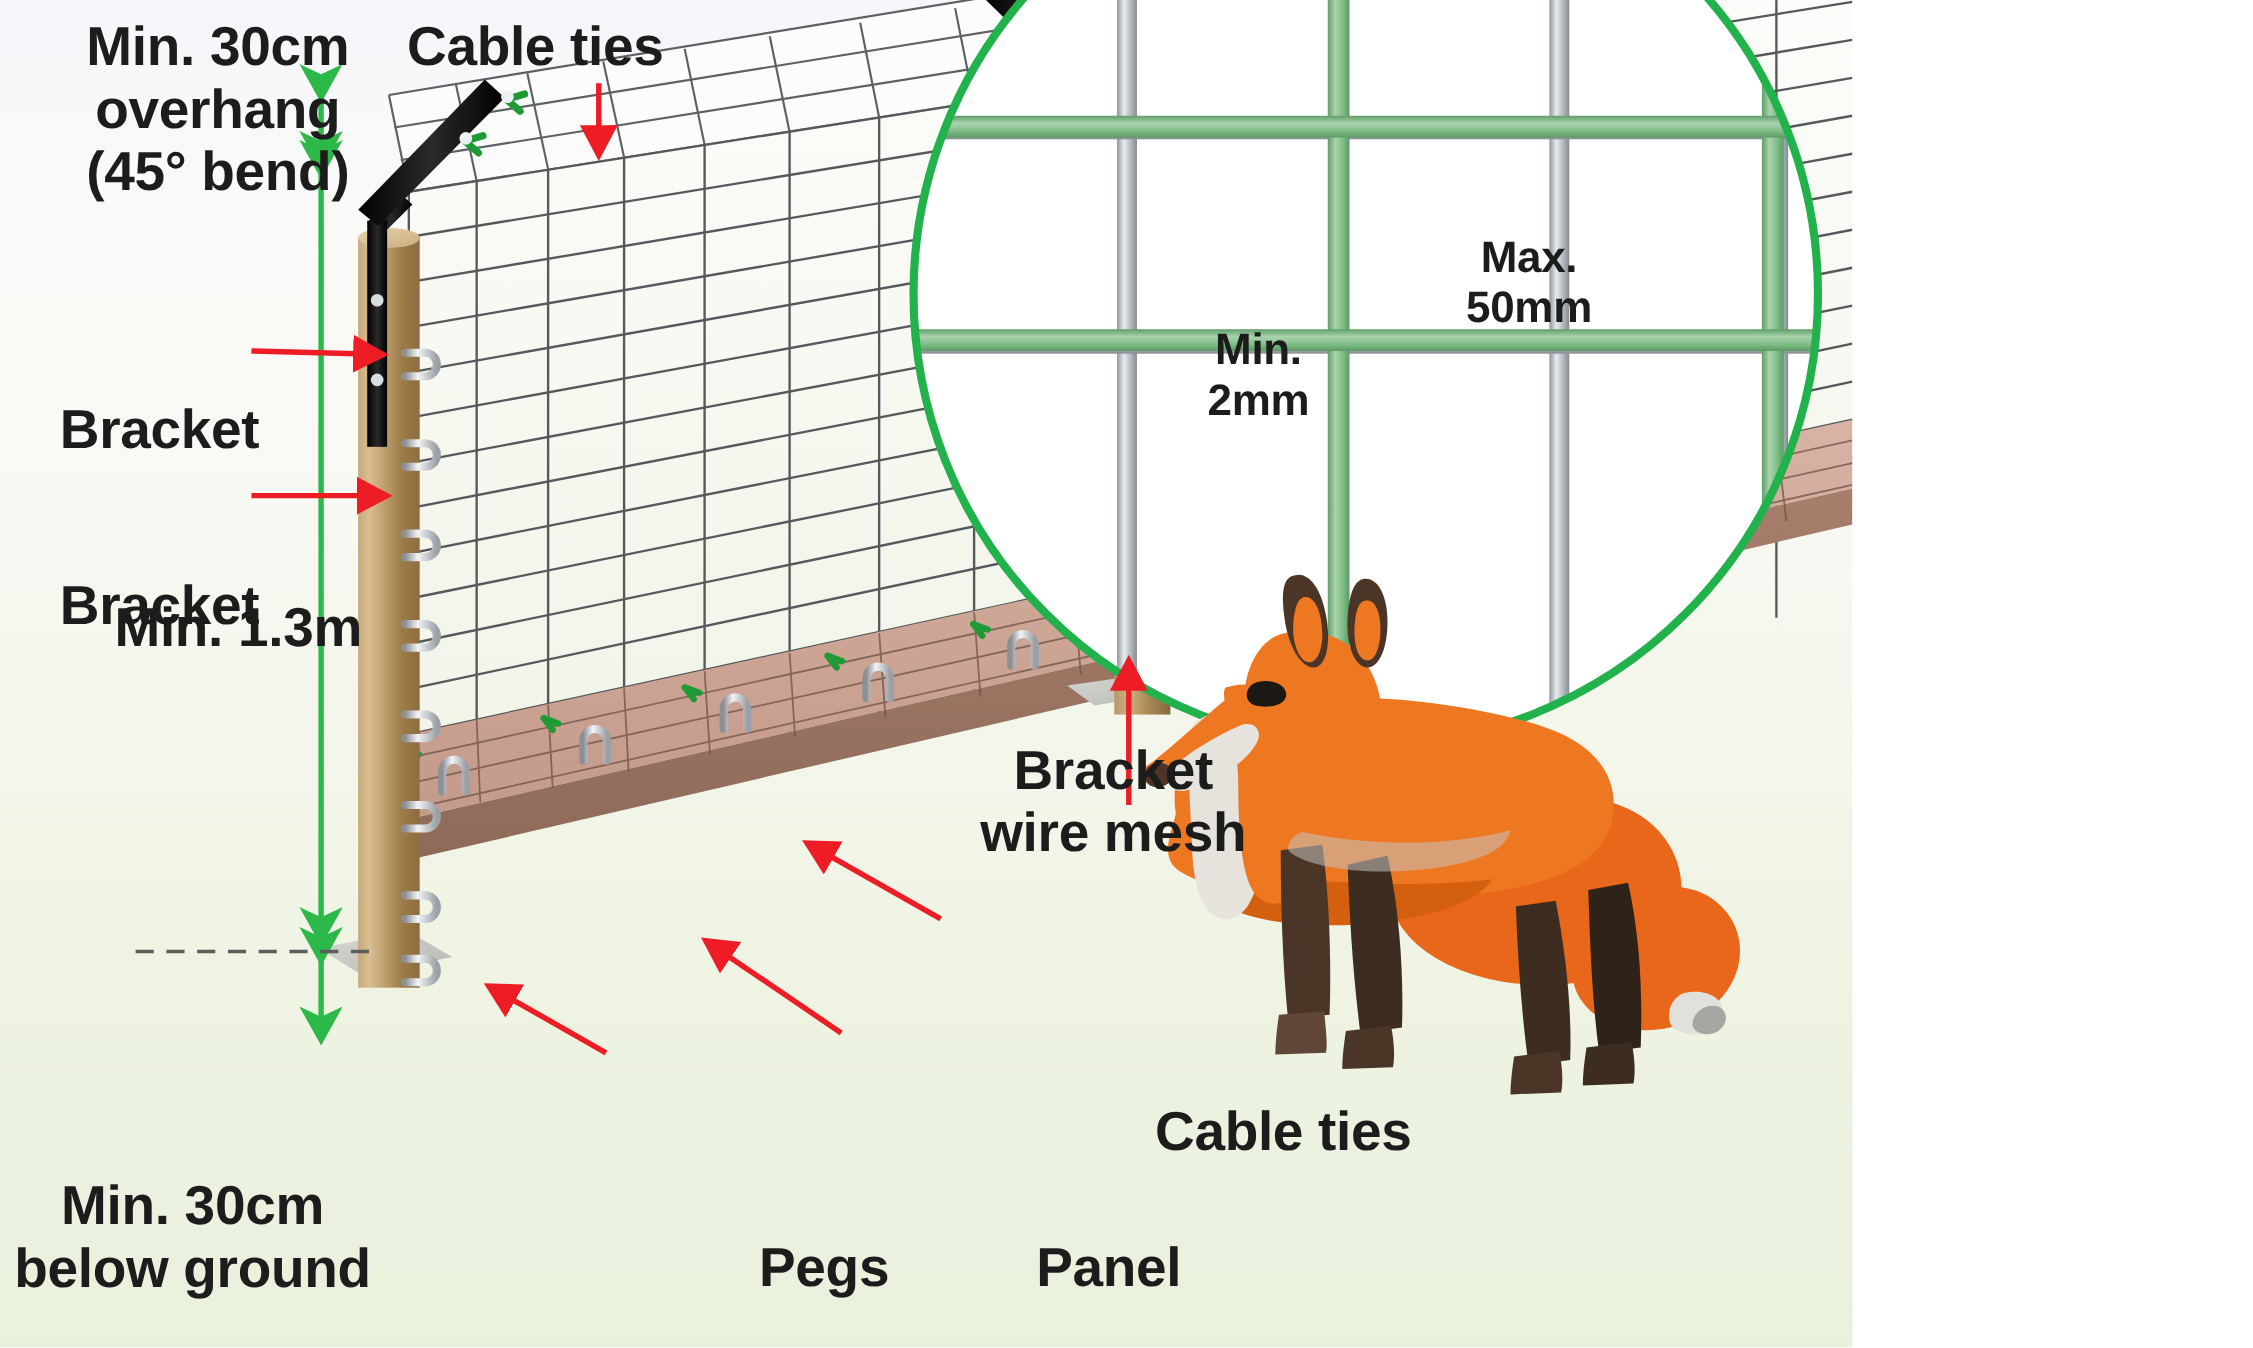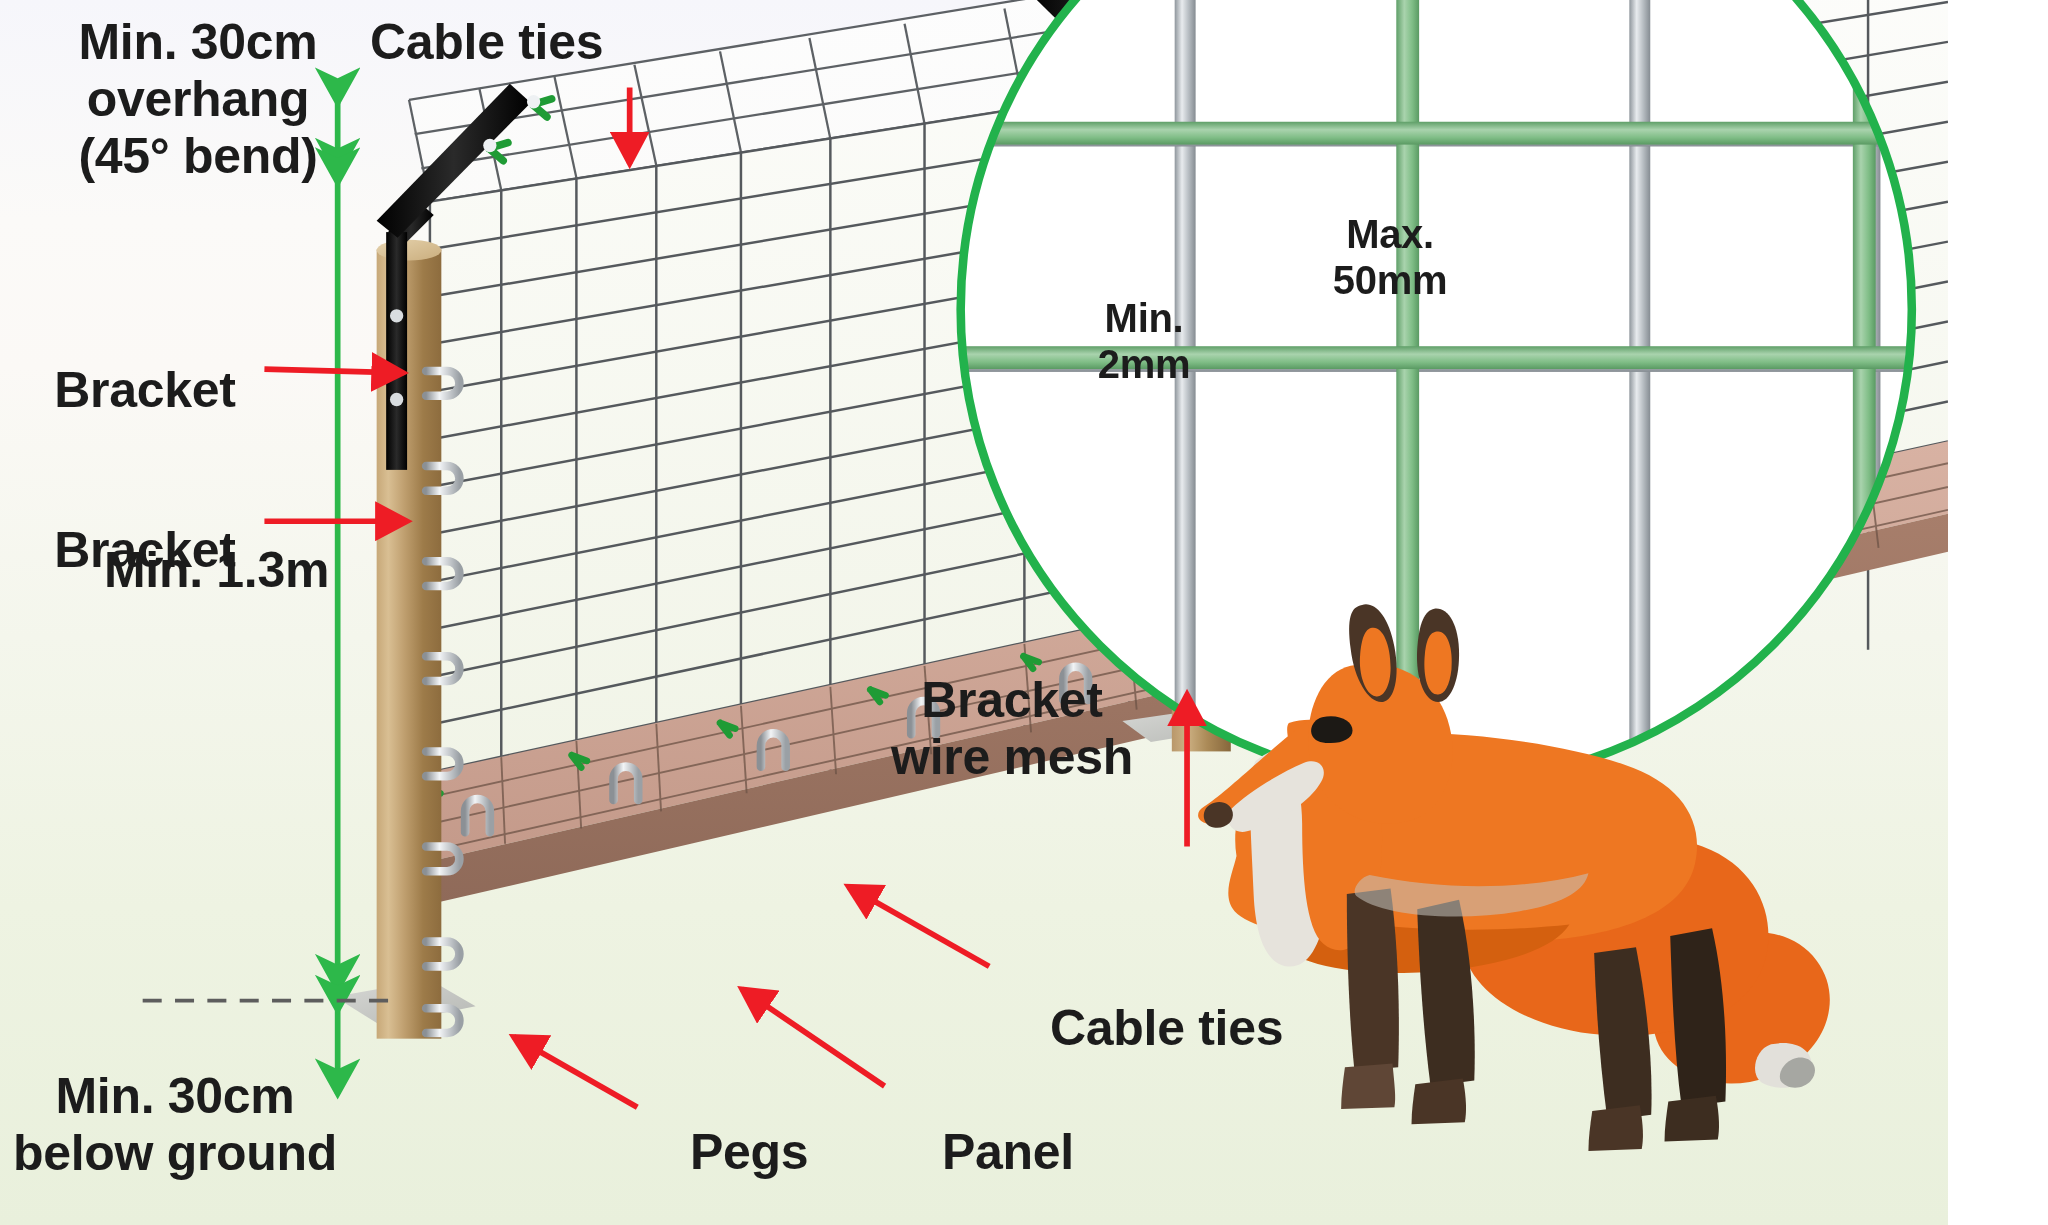--- a/index.html
+++ b/index.html
@@ -3,21 +3,21 @@
 <meta charset="utf-8">
 <style>
   html, body {
     margin: 0; padding: 0;
     width: 2048px; height: 1225px;
     overflow: hidden;
     font-family: "Liberation Sans", sans-serif;
   }
   #stage {
     position: relative;
-    width: 1948px;
+    width: 1684px;
     height: 1225px;
     background: linear-gradient(to bottom,
         #f6f6fb 0%,
         #fbfaf8 18%,
         #fbf9f6 30%,
         #f4f6ec 52%,
         #eef3e2 74%,
         #e9f0dc 100%);
   }
   #scene { position: absolute; inset: 0; }

